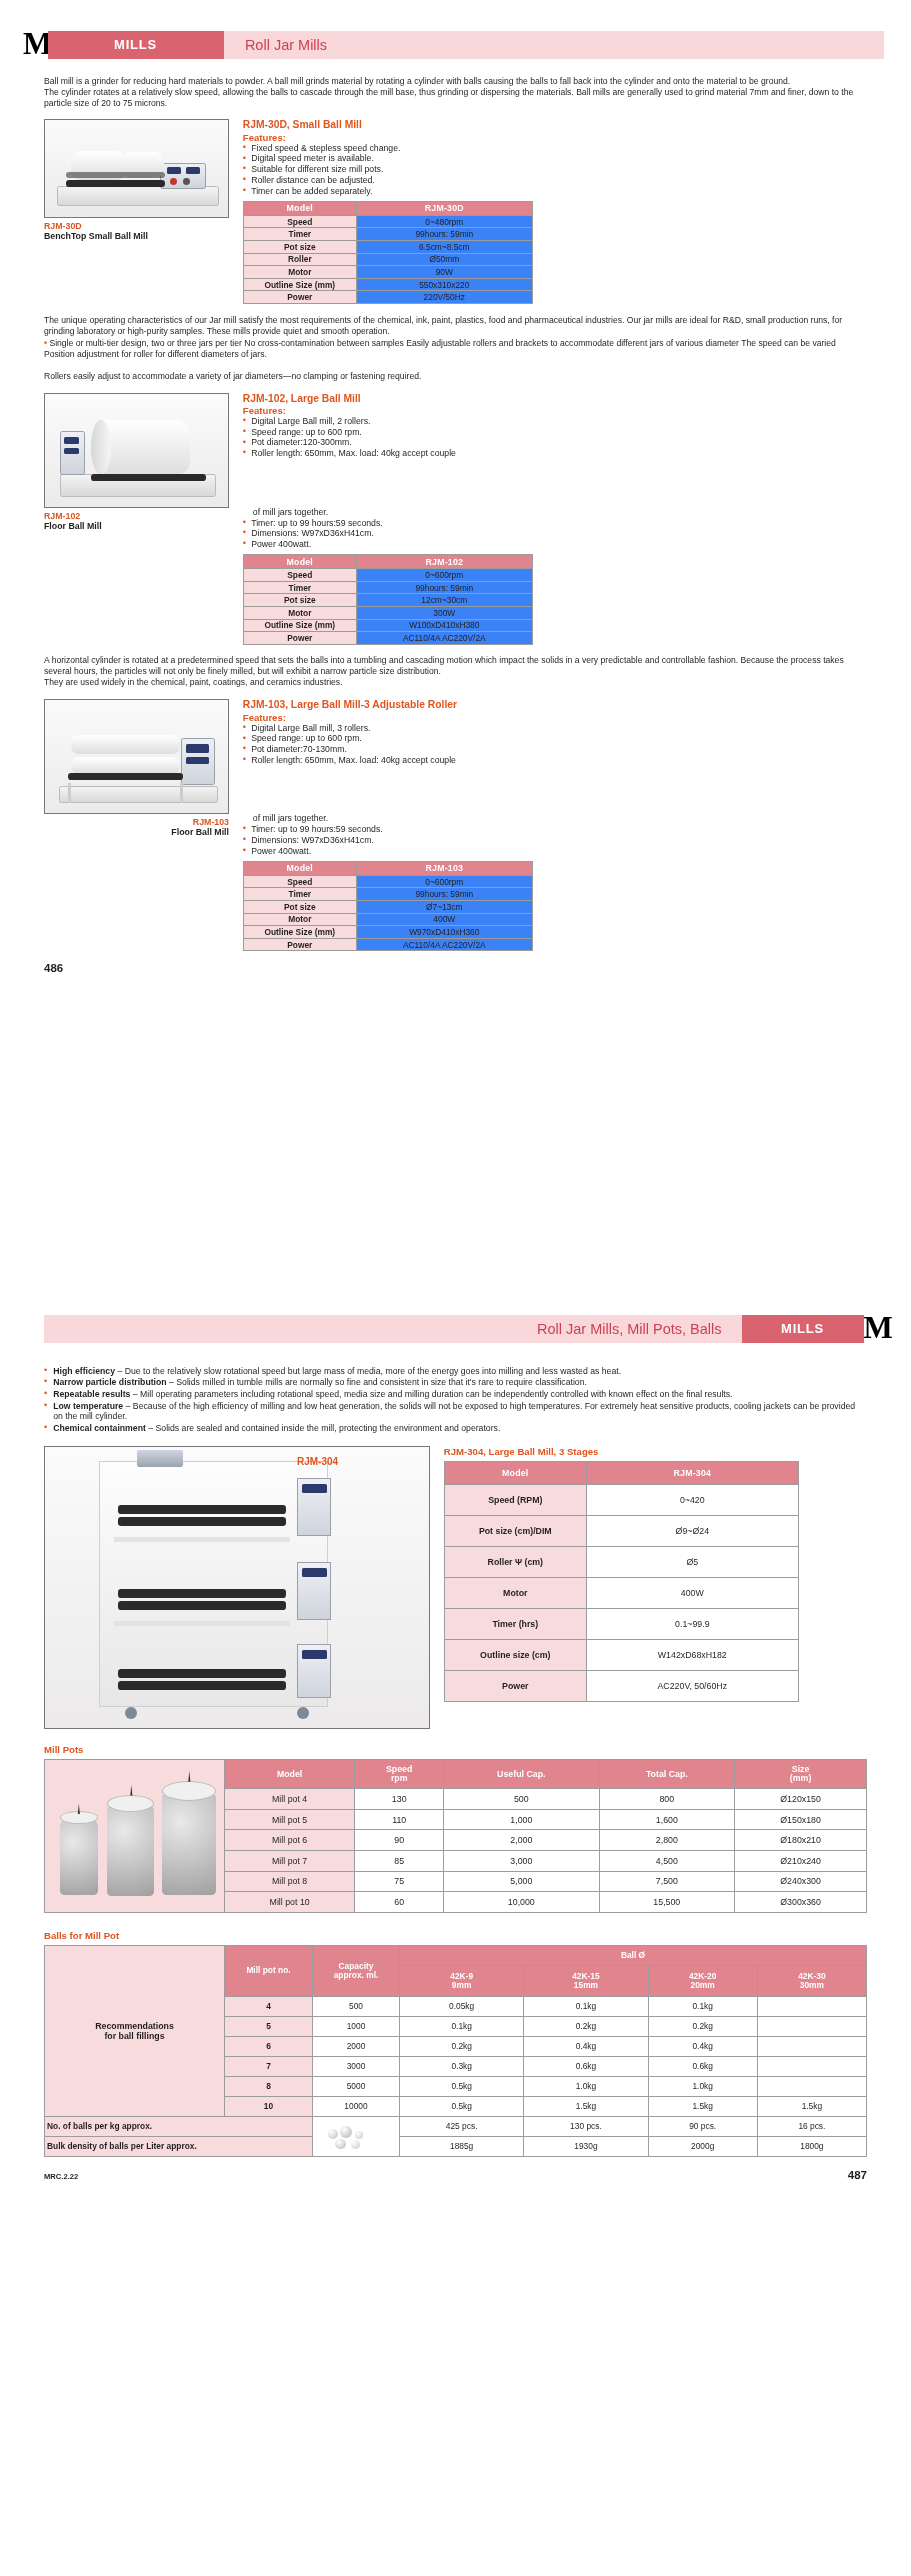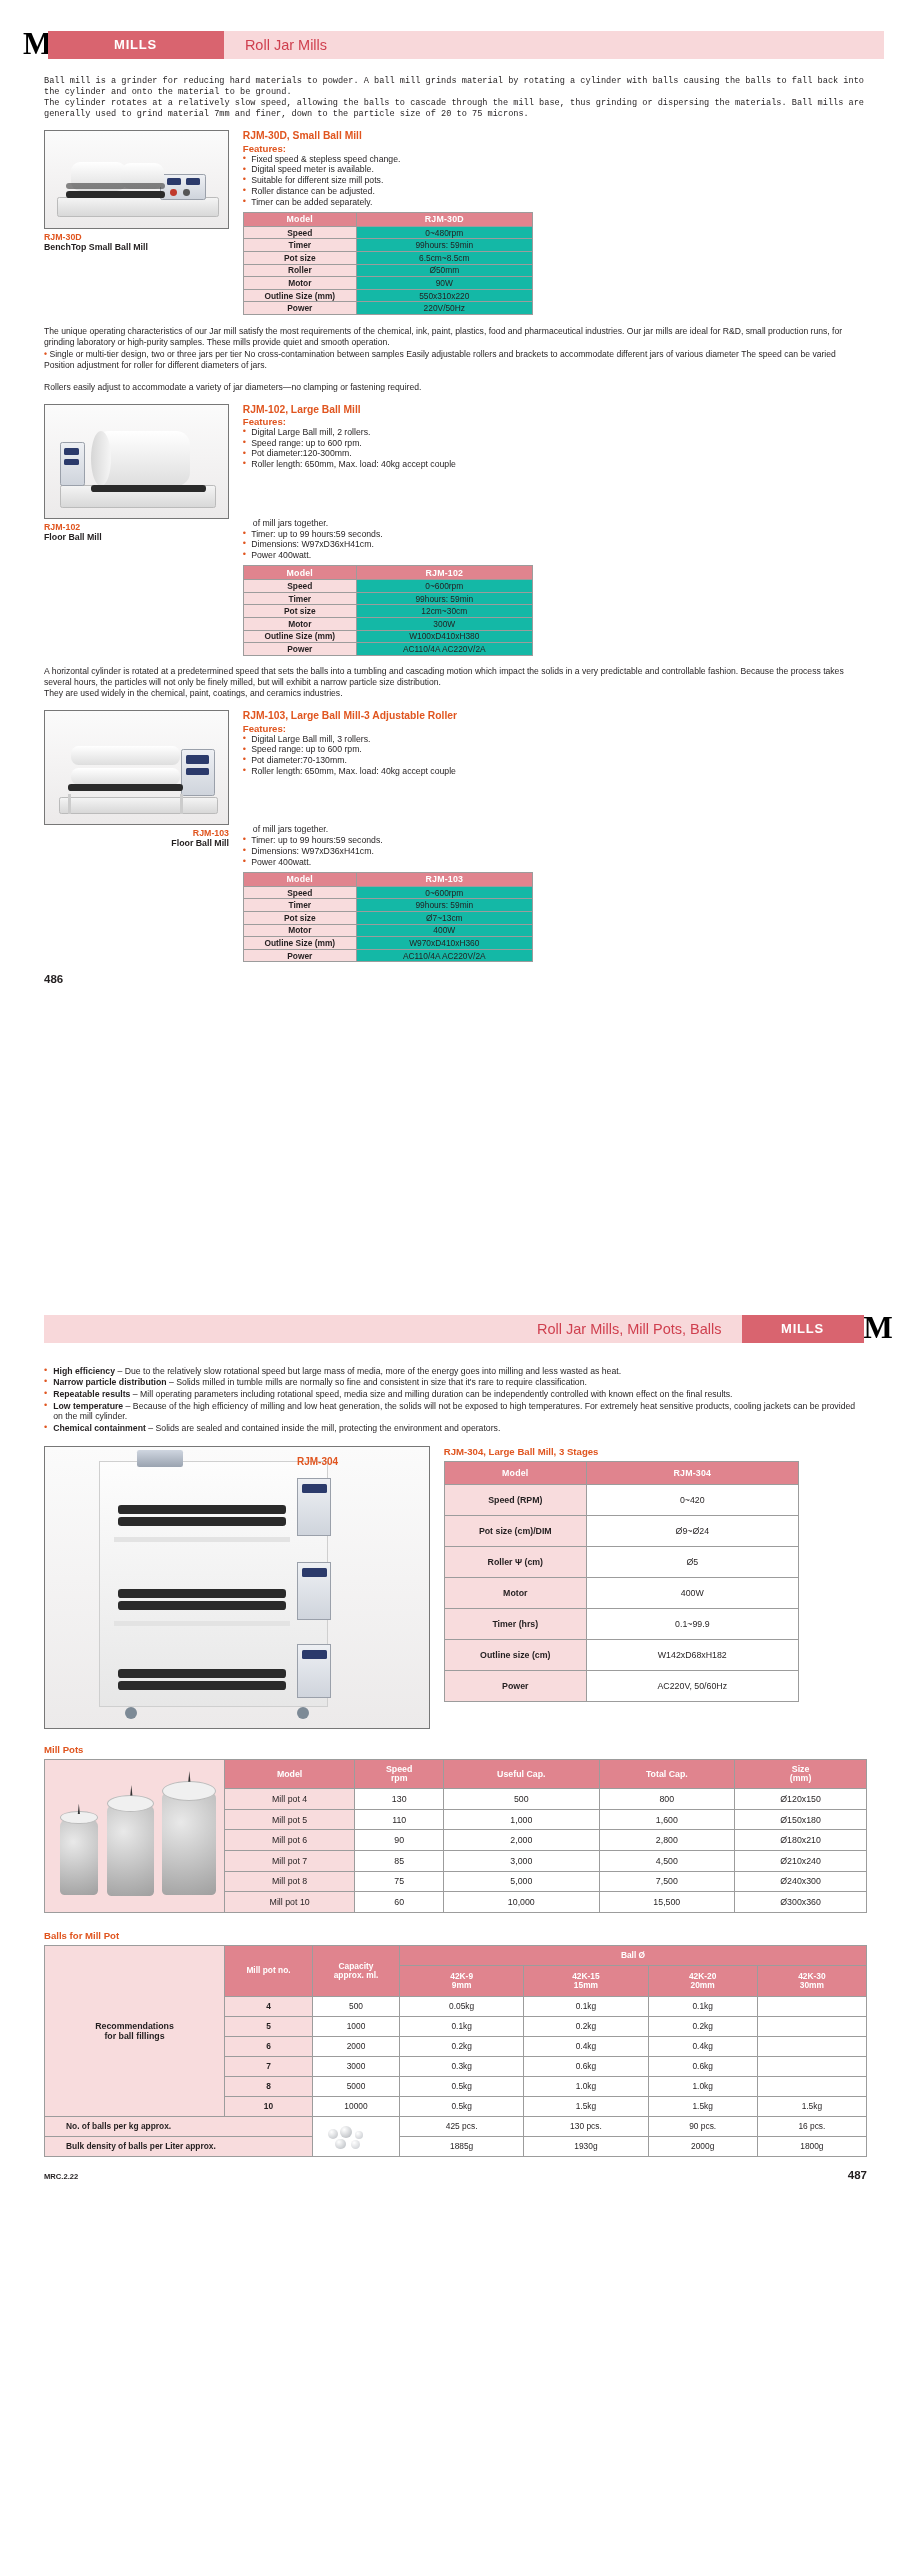--- a/index.html
+++ b/index.html
@@ -27,21 +27,21 @@
     justify-content:center; width:176px;
   }
   .hdr-title {
     background:#f8d8da; color:#cf3f4e; font-size:14.5px;
     display:flex; align-items:center; padding-left:21.4px; flex:1;
     margin-right:27px;
   }
 
   .body-pad { padding:0 44px; }
 
-  p.intro { font-size:8.6px; line-height:1.28; margin:17px 0 0 0;font-family:Liberation Mono, monospace; }
+  p.intro { font-size:8.6px; line-height:1.28; margin:17px 0 0 0; }
   p.para  { font-size:8.6px; line-height:1.28; margin:10.7px 0 0 0; }
   .rb { color:#e0551f; font-weight:bold; }
 
   
   .prod { display:flex; margin-top:10.7px; align-items:flex-start; }
   .photo {
     border:0.8px solid #777; background:#f3f3f3; position:relative;
     overflow:hidden; flex:none;
   }
   .prod-right { margin-left:13.8px; flex:1; }
@@ -63,21 +63,21 @@
   
   table.spec { border-collapse:collapse; margin-top:4.6px; font-size:8.4px; }
   table.spec td { border:0.8px solid #9c9c9c; padding:0.8px 3.1px; text-align:center; }
   table.spec tr.head td {
     background:#e0848e; color:#fff; font-weight:bold; font-size:8.8px;
     padding:1.5px 3.1px; letter-spacing:0.2px;
   }
   table.spec td.lab {
     background:#f8dcdd; font-weight:bold; width:113px;
   }
-  table.spec td.val { width:176px; background:#14b8a6;text-align:center; }
+  table.spec td.val { width:176px; background:#3b82f6;text-align:center; }
 
   .caption { font-size:8.8px; font-weight:bold; line-height:1.15; }
   .cap-code { color:#e0551f; }
 
   .pageno-l { font-size:11.5px; font-weight:bold; margin:10.7px 0 0 44px; }
 
   
   #page2 { padding-top:23px; height:1284px; }
   .hdr2 { display:flex; align-items:stretch; height:27.5px; margin-right:23px; margin-left:44px; }
   .hdr2-title {
@@ -122,21 +122,21 @@
   table.pots td.pic { background:#f8dcdd; width:180px; }
   table.pots td.lab { background:#f8dcdd; font-weight:normal; }
 
   table.balls { border-collapse:collapse; font-size:8.4px; width:100%; }
   table.balls td { border:0.8px solid #9c9c9c; text-align:center; height:20px; }
   table.balls td.h {
     background:#e0848e; color:#fff; font-weight:bold; line-height:1.08;
   }
   table.balls td.rec { background:#f8dcdd; font-weight:bold; width:180px; font-size:8.8px; }
   table.balls td.lab { background:#f8dcdd; font-weight:bold; }
-  table.balls td.rowlab { font-weight:bold; text-align:left; padding-left:21px; font-size:8.4px; }
+  table.balls td.rowlab { font-weight:bold; text-align:left; padding-left:2px; font-size:8.4px; }
 
   .footer { display:flex; justify-content:space-between; align-items:flex-end;
             margin:12.2px 44px 0 44px; }
   .footer .mrc { font-size:7.6px; font-weight:bold; }
   .footer .pn  { font-size:11.5px; font-weight:bold; }
 
   
   .ph-bg { position:absolute; inset:0; background:linear-gradient(180deg,#fbfbfb 0%,#eceaea 100%); }
   .drum { position:absolute; background:linear-gradient(180deg,#ffffff,#dedede); border-radius:9.2px; }
   .roller { position:absolute; background:#2a2a2a; border-radius:3.1px; }

